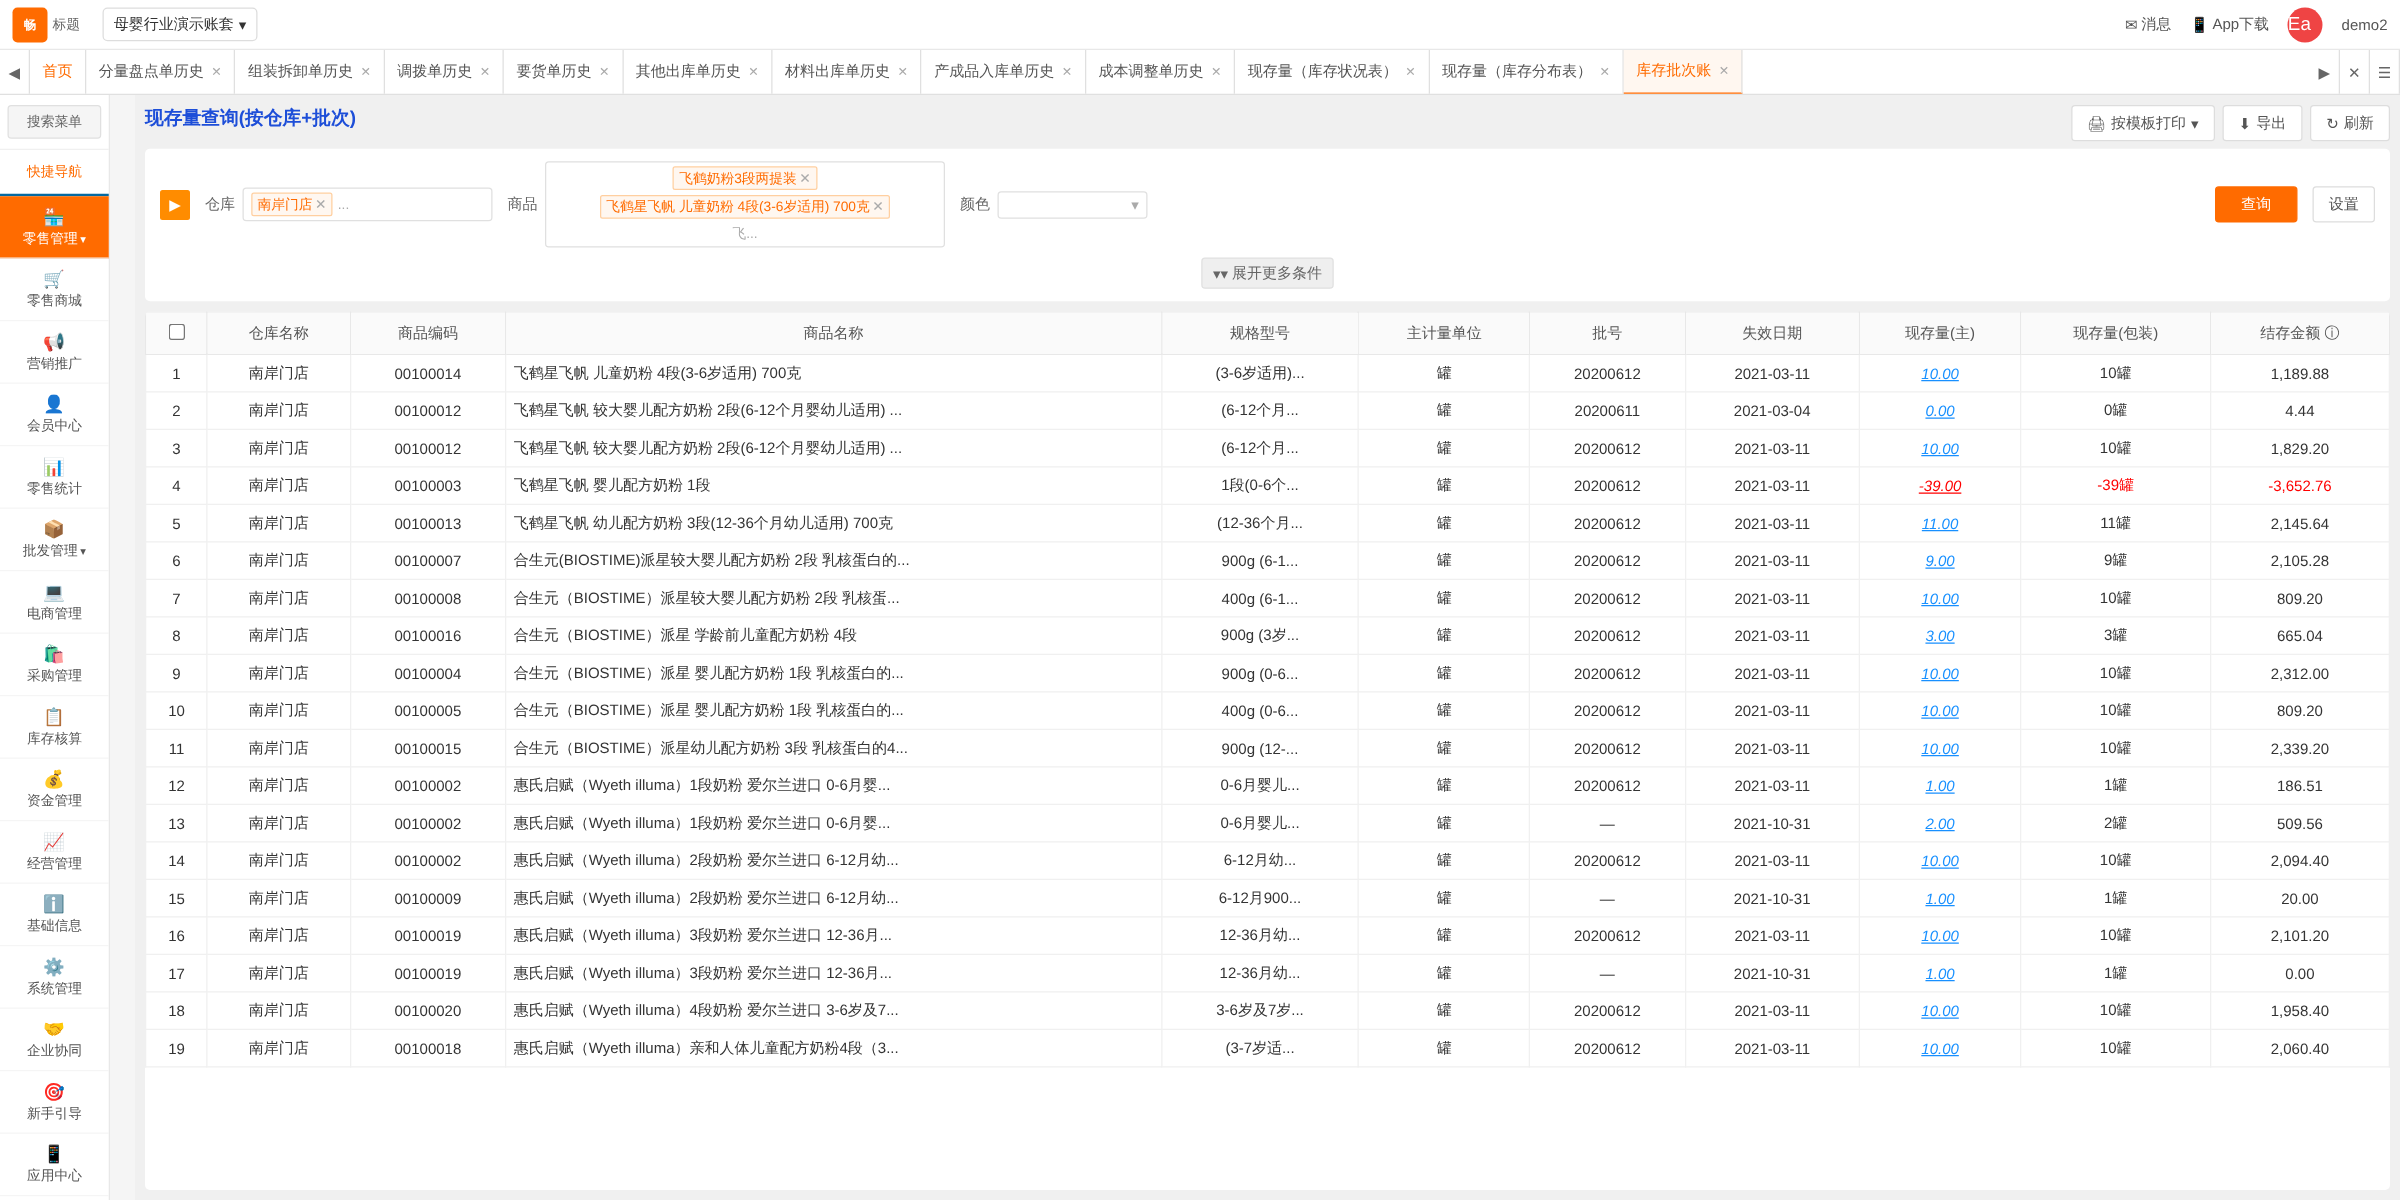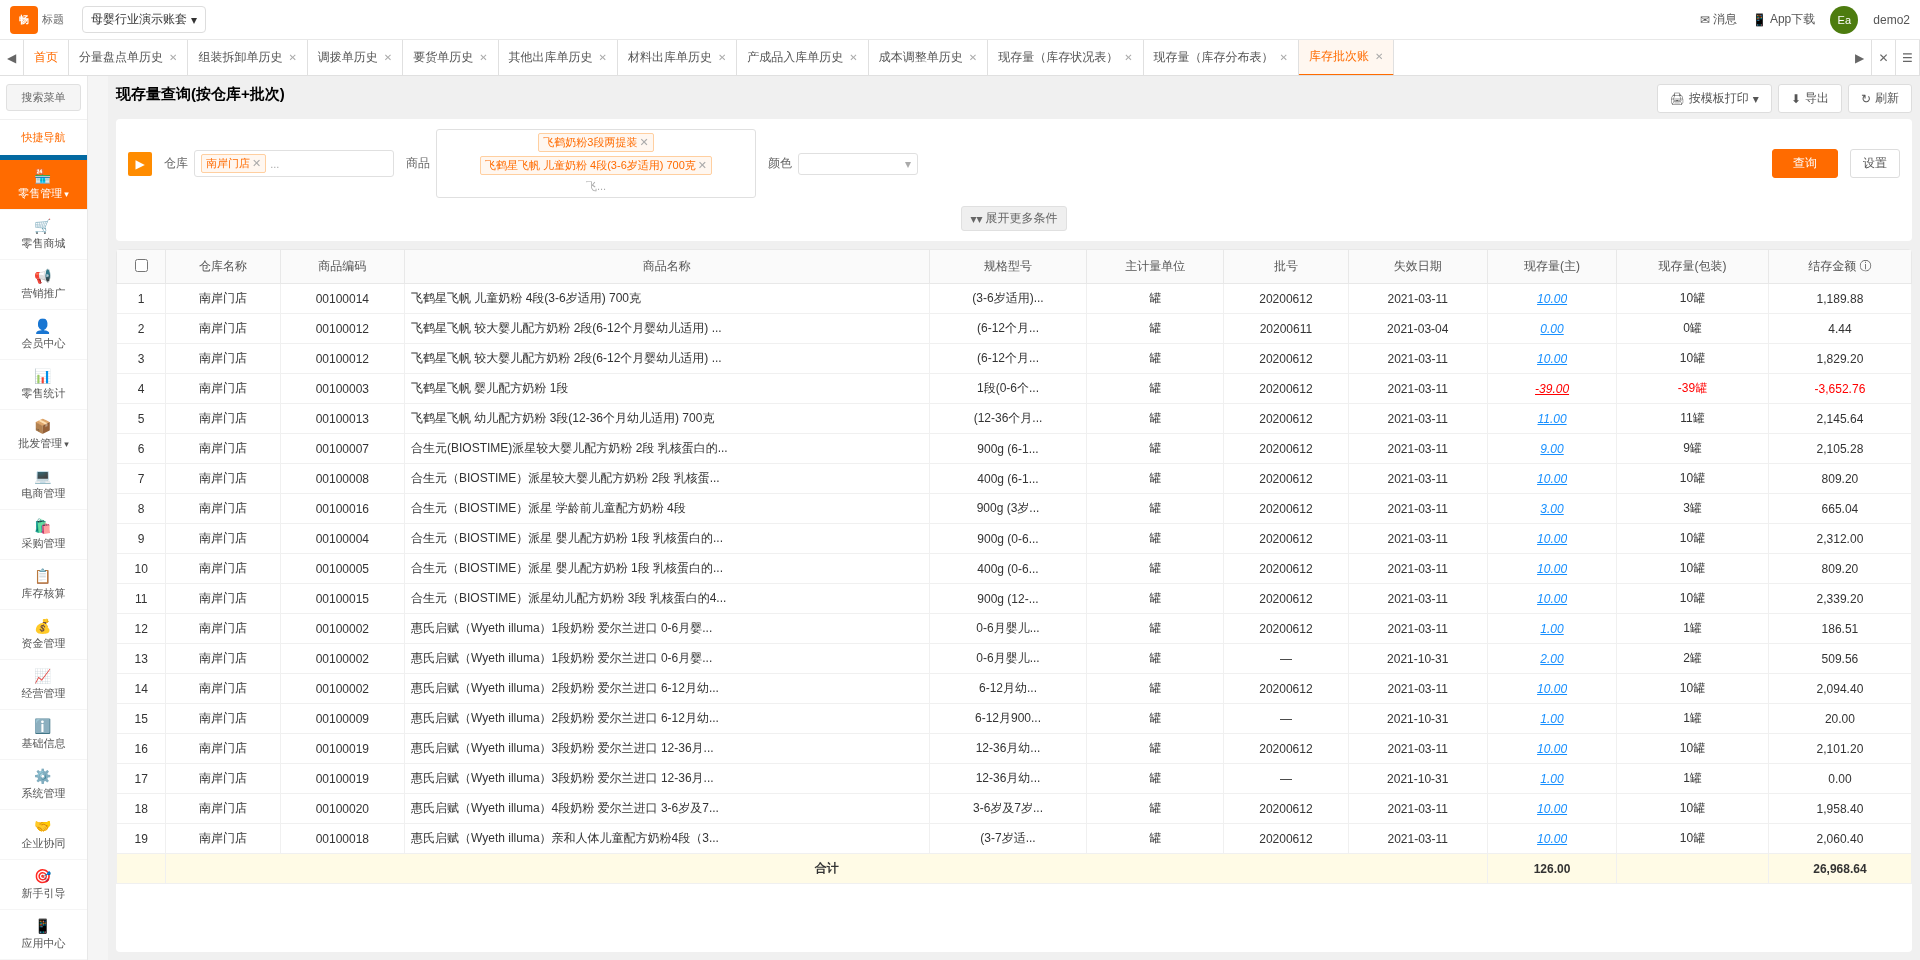--- a/index.html
+++ b/index.html
@@ -7,47 +7,47 @@
 
     
     .top-bar { background: #fff; height: 40px; display: flex; align-items: center; padding: 0 10px; border-bottom: 1px solid #e8e8e8; justify-content: space-between; }
     .top-bar-left { display: flex; align-items: center; gap: 8px; }
     .logo-area { display: flex; align-items: center; gap: 4px; }
     .logo-icon { width: 28px; height: 28px; background: #ff6b00; border-radius: 4px; display: flex; align-items: center; justify-content: center; color: white; font-size: 10px; font-weight: bold; }
     .logo-text { font-size: 11px; color: #666; }
     .org-selector { display: flex; align-items: center; gap: 4px; font-size: 12px; color: #333; padding: 4px 8px; border: 1px solid #ddd; border-radius: 4px; cursor: pointer; margin-left: 10px; }
     .top-bar-right { display: flex; align-items: center; gap: 15px; font-size: 12px; color: #555; }
     .top-bar-right span { cursor: pointer; display: flex; align-items: center; gap: 3px; }
-    .user-avatar { width: 28px; height: 28px; border-radius: 50%; background: #4d7c0f; display: flex; align-items: center; justify-content: center; color: white; font-size: 11px; }
+    .user-avatar { width: 28px; height: 28px; border-radius: 50%; background: #ef4444; display: flex; align-items: center; color: white; font-size: 15px; }
 
     
     .tab-bar { background: #fff; height: 36px; display: flex; align-items: center; border-bottom: 1px solid #e0e0e0; overflow: hidden; }
     .tab-item { display: flex; align-items: center; height: 36px; padding: 0 10px; font-size: 12px; color: #555; border-right: 1px solid #e0e0e0; cursor: pointer; white-space: nowrap; gap: 4px; flex-shrink: 0; }
     .tab-item.active { background: #fff7f0; color: #ff6b00; border-bottom: 2px solid #ff6b00; }
     .tab-item.home { color: #ff6b00; font-weight: normal; }
     .tab-close { font-size: 10px; color: #aaa; margin-left: 2px; }
     .tab-nav-btn { width: 24px; height: 36px; display: flex; align-items: center; justify-content: center; cursor: pointer; border-right: 1px solid #e0e0e0; color: #666; flex-shrink: 0; }
 
     
     .layout { display: flex; height: calc(960px - 76px); gap: 20px; }
 
     
     .sidebar { width: 88px; background: #fff; border-right: 1px solid #e8e8e8; display: flex; flex-direction: column; flex-shrink: 0; }
     .sidebar-search { padding: 8px 6px; border-bottom: 1px solid #f0f0f0; }
     .sidebar-search-btn { width: 100%; padding: 5px; background: #f5f5f5; border: 1px solid #e0e0e0; border-radius: 3px; font-size: 11px; color: #666; cursor: pointer; text-align: center; }
-    .sidebar-nav-btn { padding: 6px; border-bottom: 5px solid #0369a1; }
+    .sidebar-nav-btn { padding: 6px; border-bottom: 2px solid #0369a1; }
     .sidebar-nav-link { display: block; width: 100%; text-align: center; padding: 4px; font-size: 11px; color: #ff6b00; cursor: pointer; }
     .sidebar-item { padding: 8px 4px; text-align: center; font-size: 11px; cursor: pointer; color: #555; border-bottom: 1px solid #f5f5f5; }
     .sidebar-item.active { background: #ff6b00; color: white; }
     .sidebar-item .item-label { margin-top: 2px; font-size: 11px; display: flex; align-items: center; justify-content: center; gap: 2px; }
     .sidebar-icon { font-size: 14px; margin-bottom: 2px; }
 
     
     .main-content { flex: 1; display: flex; flex-direction: column; overflow: hidden; background: #f0f0f0; padding: 8px; }
-    .page-title { font-size: 15px; font-weight: bold; color: #000000; margin-bottom: 8px; }
+    .page-title { font-size: 15px; font-weight: bold; color: #1d4ed8; margin-bottom: 8px; }
     .filter-label { font-size: 12px; color: #666; flex-shrink: 0; }
     .expand-btn { display: flex; align-items: center; gap: 3px; color: #666; font-size: 12px; cursor: pointer; padding: 3px 8px; border: 1px solid #e0e0e0; border-radius: 3px; }
 
     .tag-input { display: flex; align-items: center; flex-wrap: wrap; gap: 4px; border: 1px solid #e0e0e0; border-radius: 3px; padding: 3px 6px; min-width: 200px; background: #fff; }
     .filter-tag { background: #fff7f0; border: 1px solid #ffcfa0; border-radius: 2px; padding: 1px 4px; font-size: 11px; color: #ff6b00; display: flex; align-items: center; gap: 2px; }
     .filter-tag .close { cursor: pointer; color: #aaa; }
     .filter-more { color: #aaa; font-size: 11px; cursor: pointer; }
     .btn { padding: 5px 12px; border-radius: 3px; font-size: 12px; cursor: pointer; border: 1px solid #ddd; background: #fff; color: #555; display: flex; align-items: center; gap: 4px; }
     .btn-primary { background: #ff6b00; color: white; border-color: #ff6b00; }
     .btn-gray { background: #fff; color: #555; border-color: #ddd; }
@@ -622,24 +622,17 @@
     <td>00100018</td>
     <td class="td-left" style="max-width:280px;overflow:hidden;text-overflow:ellipsis;">惠氏启赋（Wyeth illuma）亲和人体儿童配方奶粉4段（3...</td>
     <td>(3-7岁适...</td>
     <td>罐</td>
     <td>20200612</td>
     <td>2021-03-11</td>
     <td class="td-num ">10.00</td>
     <td class="">10罐</td>
     <td class="">2,060.40</td>
   </tr>
-            <tr class="summary-row">
-  <td></td>
-  <td colspan="7">合计</td>
-  <td>126.00</td>
-  <td></td>
-  <td>26,968.64</td>
-</tr>
           </tbody>
       </table>
     </div>
   </div>
 </div>
 
 </body></html>

